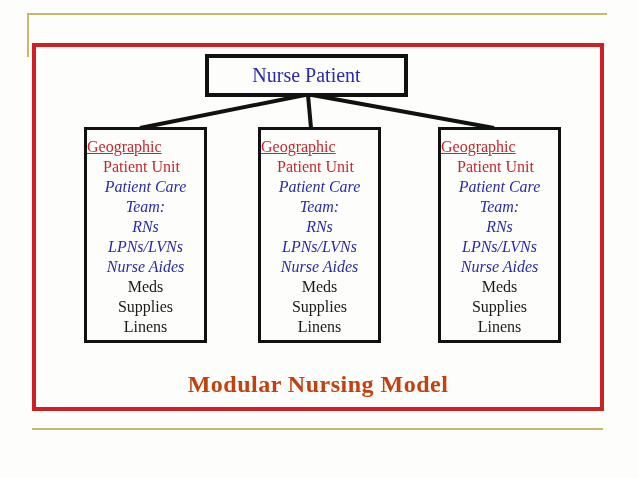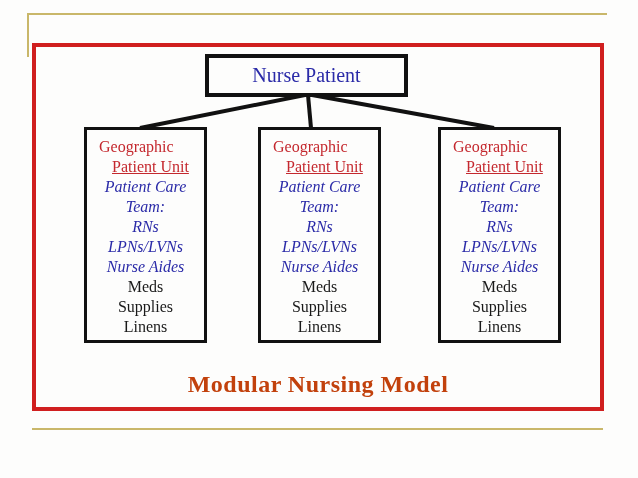--- a/index.html
+++ b/index.html
@@ -75,22 +75,22 @@
   .unit-box.u1 { left: 258px; }
   .unit-box.u2 { left: 438px; }
 
   .ln {
     height: 20px;
     line-height: 20px;
     font-size: 16px;
     text-align: center;
     white-space: nowrap;
   }
-  .ln.h1 { text-align: left; padding-left: 12px; }
-  .ln.h2 { text-align: left; padding-left: 25px; text-decoration: underline; }
+  .ln.h1 { text-align: left; padding-left: 0; text-decoration: underline; }
+  .ln.h2 { text-align: left; padding-left: 16px; }
   .t-red   { color: #c4282e; }
   .t-blue  { color: #2b2ba8; font-style: italic; }
   .t-black { color: #1a1a1a; }
 
   
   .diagram-title {
     position: absolute;
     left: 32px; top: 371px;
     width: 572px;
     text-align: center;

